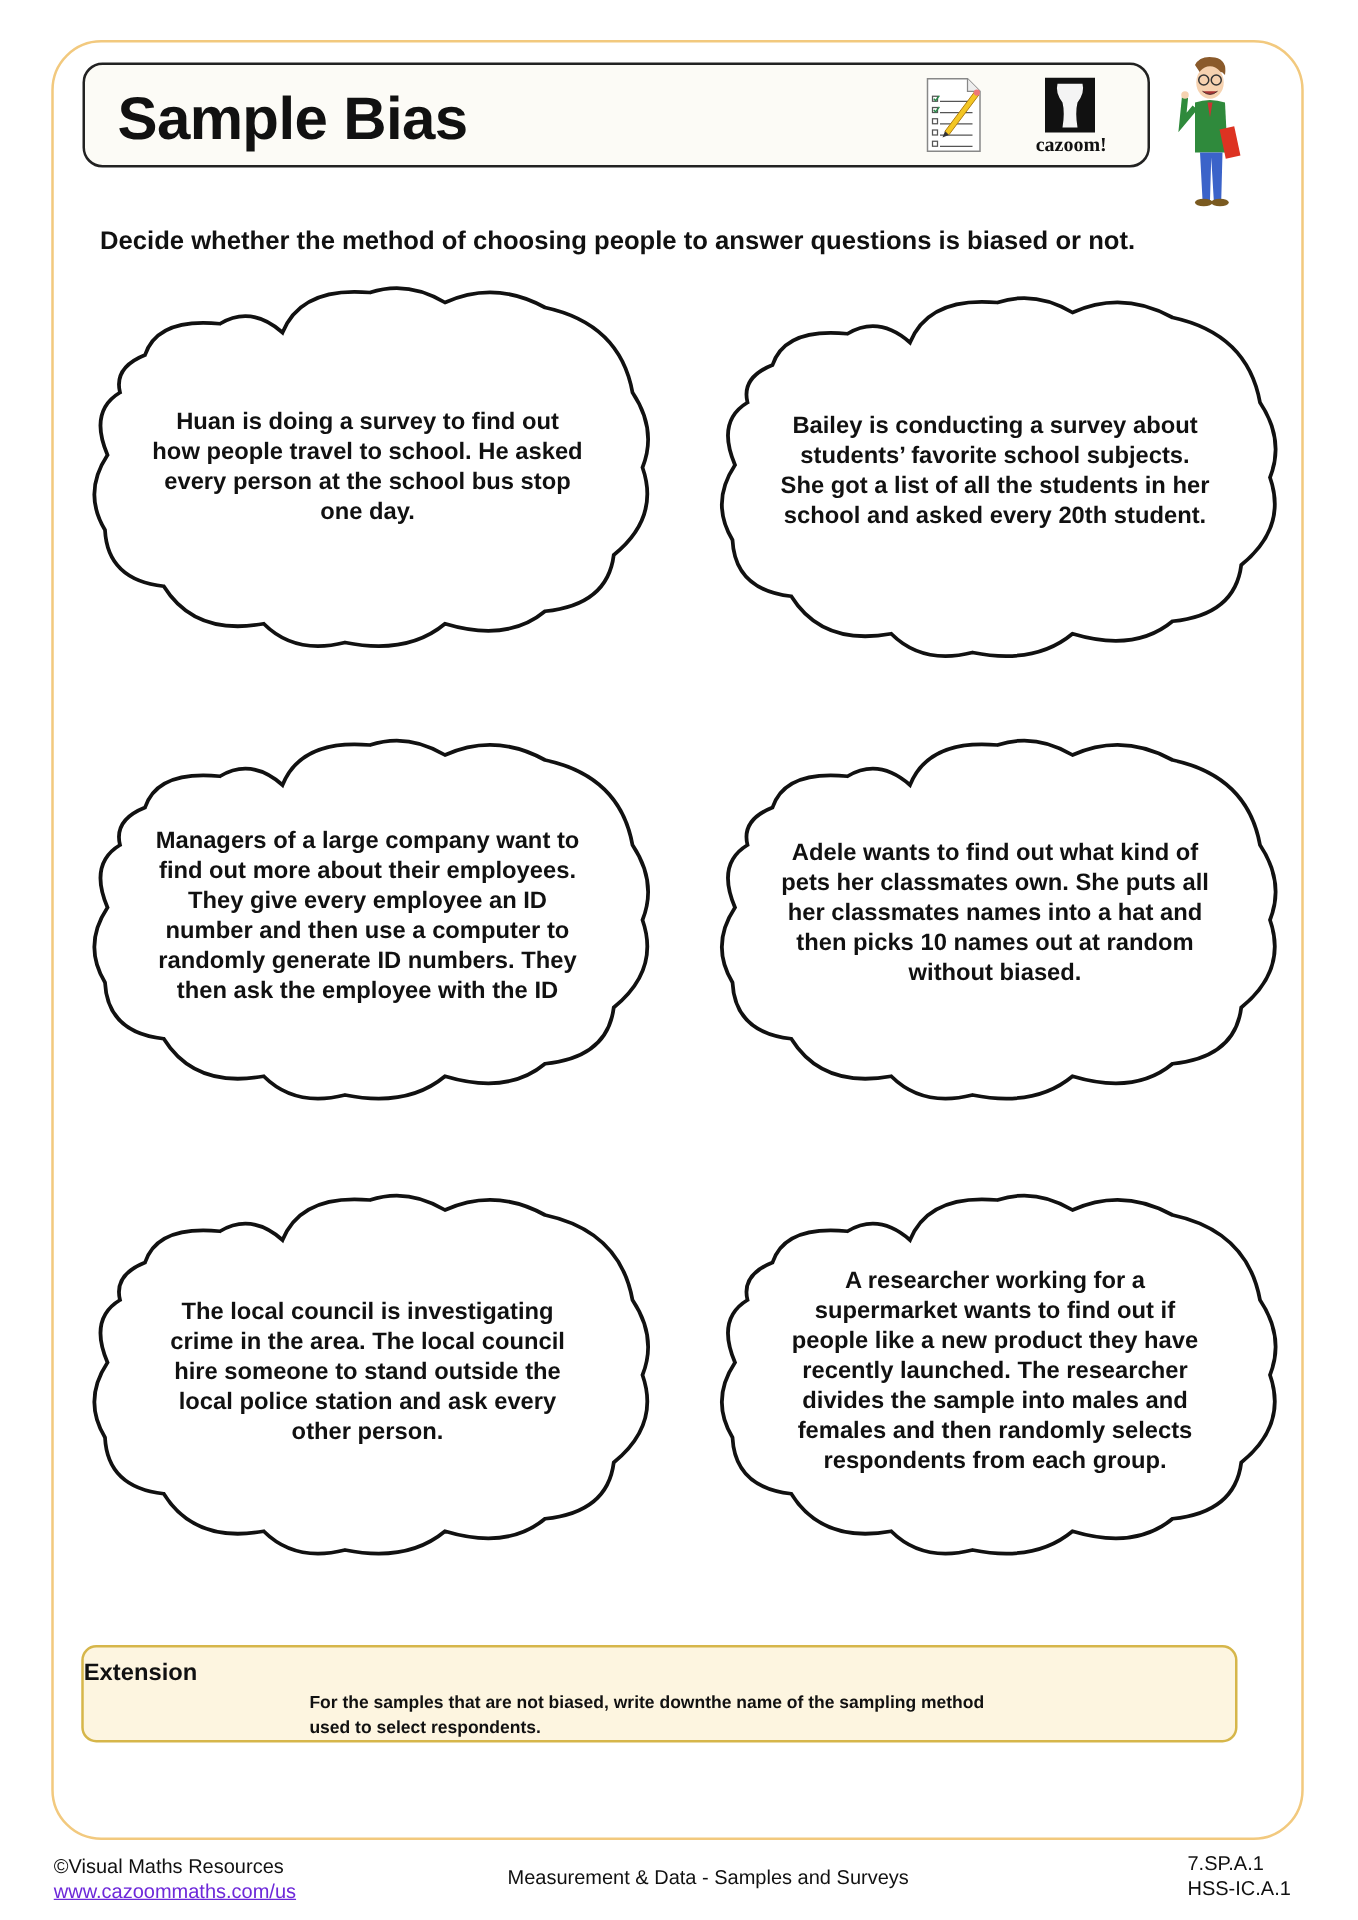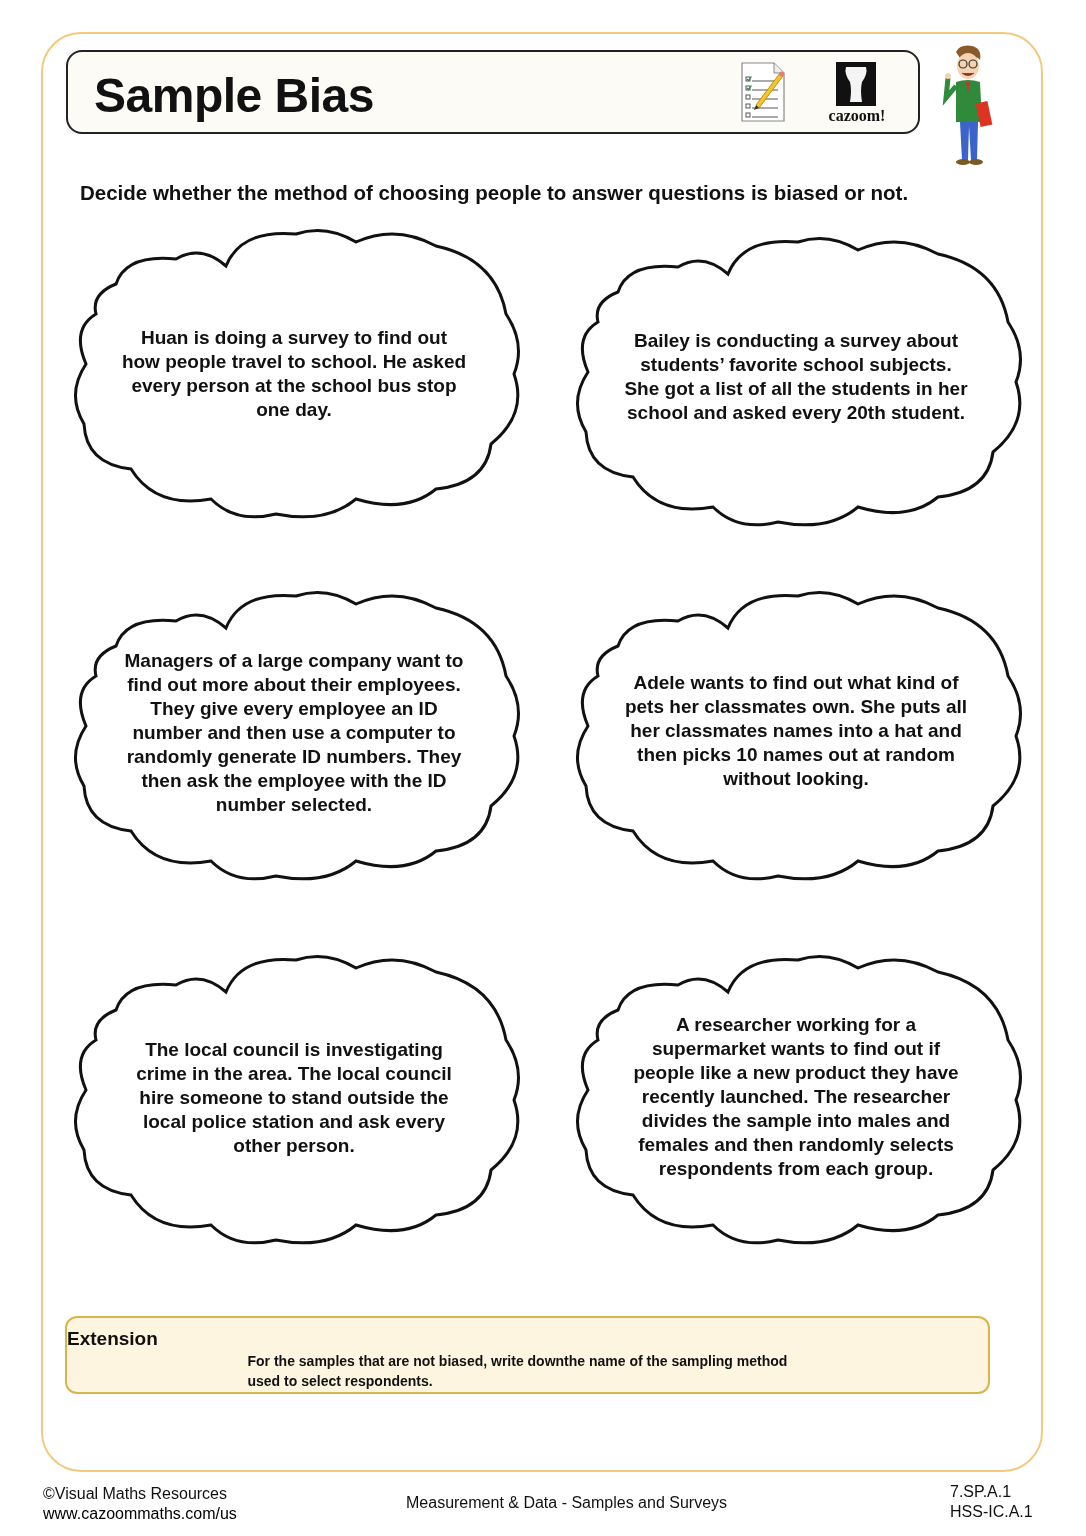--- a/index.html
+++ b/index.html
@@ -12,21 +12,21 @@
   .teacher{position:absolute;left:938px;top:42px;width:60px;height:126px;}
   .instruction{position:absolute;left:80px;top:181px;font-size:20.5px;font-weight:bold;}
   .cloud{position:absolute;width:456px;height:300px;}
   .cloud svg{position:absolute;left:0;top:0;}
   .cloud-text{position:absolute;left:30px;right:30px;top:0;bottom:0;display:flex;align-items:center;justify-content:center;text-align:center;font-size:19px;font-weight:bold;line-height:24px;}
   .cloud-text span{display:block;}
   .ext{position:absolute;left:65px;top:1316px;width:925px;height:78px;border:2px solid #d6b64a;border-radius:12px;background:#fdf5e0;box-sizing:border-box;text-align:left;}
   .ext-title{font-size:19px;font-weight:bold;margin-top:10px;}
   .ext-body{font-size:14px;font-weight:bold;line-height:20px;width:560px;margin:1px auto 0;}
   .footer-left{position:absolute;left:43px;top:1484px;font-size:16px;line-height:20px;}
-  .footer-left a{color:#000000;}
+  .footer-left a{color:#6d28d9;text-decoration:underline;}
   .footer-mid{position:absolute;left:406px;top:1494px;font-size:16px;}
   .footer-right{position:absolute;left:950px;top:1482px;font-size:16px;line-height:20px;}
 </style>
 </head>
 <body>
 
 <div class="frame"></div>
 
 <div class="title-box">
   <div class="title">Sample Bias</div>
@@ -110,36 +110,35 @@
     <path d="M50 60 Q60 30 110 35 Q135 20 160 42 Q175 5 230 10 Q260 0 290 18 Q330 0 370 22 Q430 35 440 90 Q460 120 448 150 Q462 190 425 220 Q420 260 370 265 Q340 290 290 275 Q260 300 210 290 Q170 300 145 275 Q90 285 65 245 Q20 240 18 200 Q0 170 20 140 Q5 105 30 90 Q25 70 50 60 Z" fill="#fff" stroke="#111" stroke-width="3"></path>
   </svg>
   <div class="cloud-text" style="top:-6px;">
     <div>
       <span>Managers of a large company want to</span>
       <span>find out more about their employees.</span>
       <span>They give every employee an ID</span>
       <span>number and then use a computer to</span>
       <span>randomly generate ID numbers. They</span>
       <span>then ask the employee with the ID</span>
-      <span>number selected.</span>
     </div>
   </div>
 </div>
 
 <div class="cloud" style="left:568px;top:586px;">
   <svg width="456" height="300" viewBox="0 0 456 300">
     <path d="M50 60 Q60 30 110 35 Q135 20 160 42 Q175 5 230 10 Q260 0 290 18 Q330 0 370 22 Q430 35 440 90 Q460 120 448 150 Q462 190 425 220 Q420 260 370 265 Q340 290 290 275 Q260 300 210 290 Q170 300 145 275 Q90 285 65 245 Q20 240 18 200 Q0 170 20 140 Q5 105 30 90 Q25 70 50 60 Z" fill="#fff" stroke="#111" stroke-width="3"></path>
   </svg>
   <div class="cloud-text" style="top:-10px;">
     <div>
       <span>Adele wants to find out what kind of</span>
       <span>pets her classmates own. She puts all</span>
       <span>her classmates names into a hat and</span>
       <span>then picks 10 names out at random</span>
-      <span>without looking.</span>
+      <span>without biased.</span>
     </div>
   </div>
 </div>
 
 <div class="cloud" style="left:66px;top:950px;">
   <svg width="456" height="300" viewBox="0 0 456 300">
     <path d="M50 60 Q60 30 110 35 Q135 20 160 42 Q175 5 230 10 Q260 0 290 18 Q330 0 370 22 Q430 35 440 90 Q460 120 448 150 Q462 190 425 220 Q420 260 370 265 Q340 290 290 275 Q260 300 210 290 Q170 300 145 275 Q90 285 65 245 Q20 240 18 200 Q0 170 20 140 Q5 105 30 90 Q25 70 50 60 Z" fill="#fff" stroke="#111" stroke-width="3"></path>
   </svg>
   <div class="cloud-text" style="top:-4px;">
     <div>

